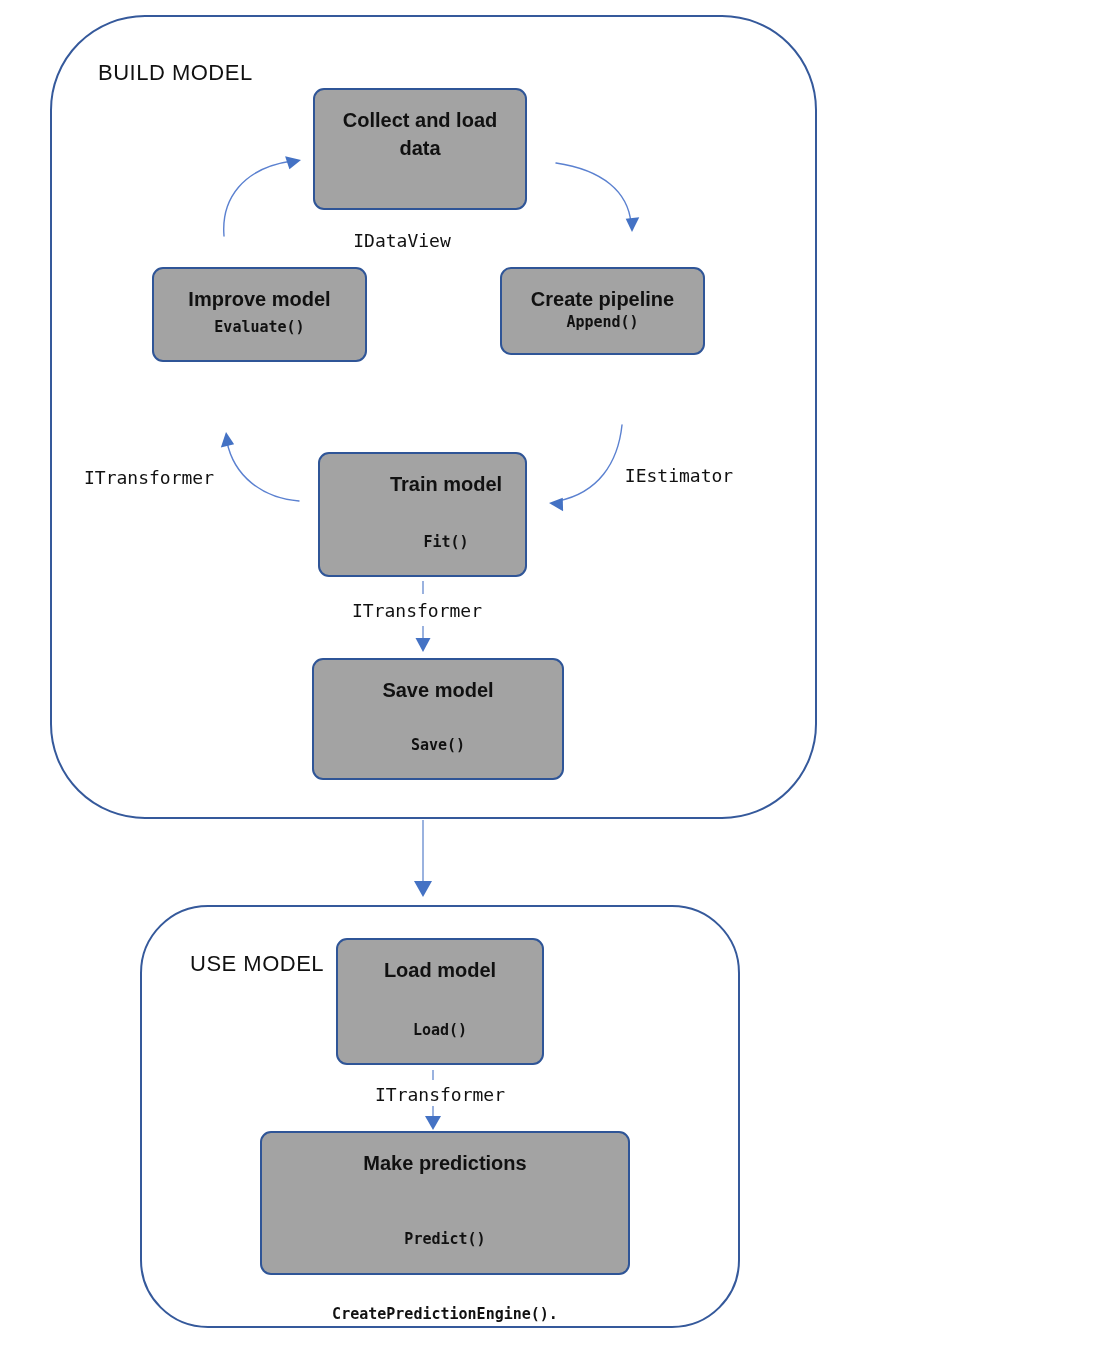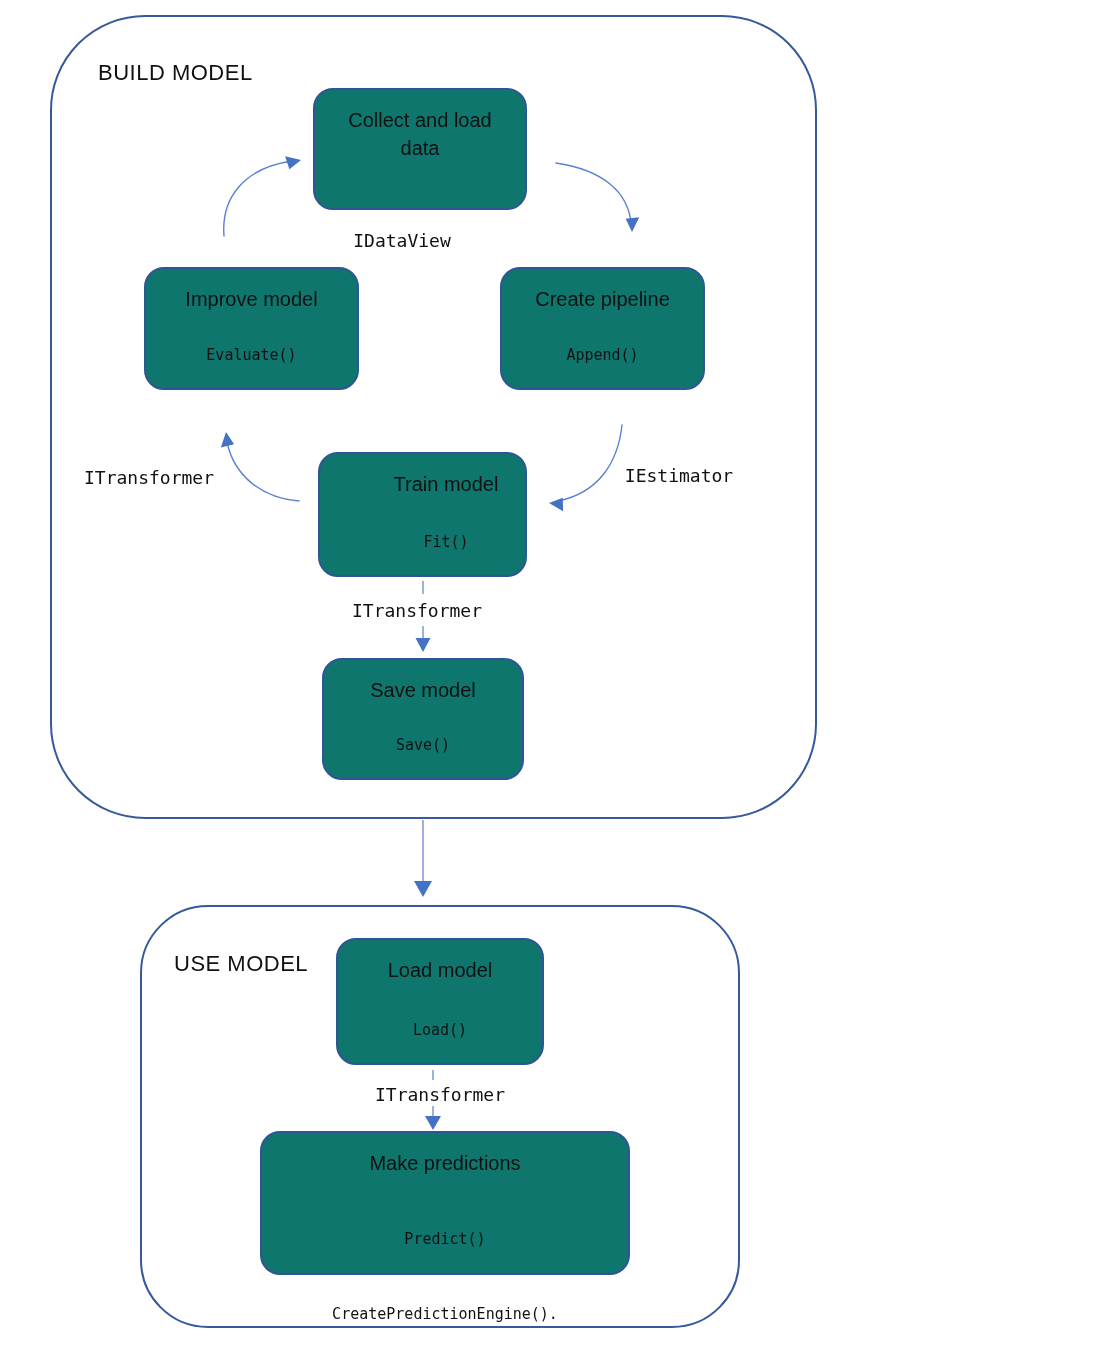--- a/index.html
+++ b/index.html
@@ -17,38 +17,38 @@
   }
   .container{
     position:absolute;border:2px solid var(--container-border);background:transparent;
   }
   #container-build{left:50px;top:15px;width:763px;height:800px;border-radius:95px;}
   #container-use{left:140px;top:905px;width:596px;height:419px;border-radius:68px;}
   .section-label{
     position:absolute;font-size:22px;letter-spacing:0.5px;color:var(--text);white-space:nowrap;
   }
   #label-build{left:98px;top:60px;}
-  #label-use{left:174px;top:951px;}
+  #label-use{left:190px;top:951px;}
   .node{
-    position:absolute;border:2px solid var(--box-border);border-radius:20px;background:#0f766e;
-    display:flex;flex-direction:column;align-items:center;text-align:center;box-sizing:border-box;
+    position:absolute;border:2px solid var(--box-border);border-radius:11px;background:#a3a3a3;
+    display:flex;flex-direction:column;align-items:center;text-align:center;box-sizing:border-box;font-weight:bold;
   }
   .node-title{
     font-size:20px;line-height:28px;margin-top:16px;color:var(--text);
   }
   .node-method{
     font-family:"DejaVu Sans Mono","Liberation Mono",monospace;font-size:15px;
     margin-top:auto;margin-bottom:24px;color:var(--text);white-space:pre;
   }
   #node-collect{left:313px;top:88px;width:214px;height:122px;}
   #node-collect .node-title{width:175px;}
-  #node-improve{left:144px;top:267px;width:215px;height:123px;justify-content:space-between;}
-  #node-pipeline{left:500px;top:267px;width:205px;height:123px;}
+  #node-improve{left:152px;top:267px;width:215px;height:95px;justify-content:space-between;}
+  #node-pipeline{left:500px;top:267px;width:205px;height:88px;}
   #node-train{left:318px;top:452px;width:209px;height:125px;border-width:2.5px;padding-left:47px;}
-  #node-save{left:322px;top:658px;width:202px;height:122px;justify-content:space-between;}
+  #node-save{left:312px;top:658px;width:252px;height:122px;justify-content:space-between;}
   #node-load{left:336px;top:938px;width:208px;height:127px;}
   #node-predict{left:260px;top:1131px;width:370px;height:144px;}
   #node-predict .node-method{margin-bottom:14px;line-height:25px;}
   .mono-label{
     position:absolute;transform:translateX(-50%);white-space:nowrap;
     font-family:"DejaVu Sans Mono","Liberation Mono",monospace;font-size:18px;color:var(--text);
   }
   #lbl-idataview{left:402px;top:230px;}
   #lbl-itransformer-left{left:149px;top:467px;}
   #lbl-iestimator{left:679px;top:465px;}

